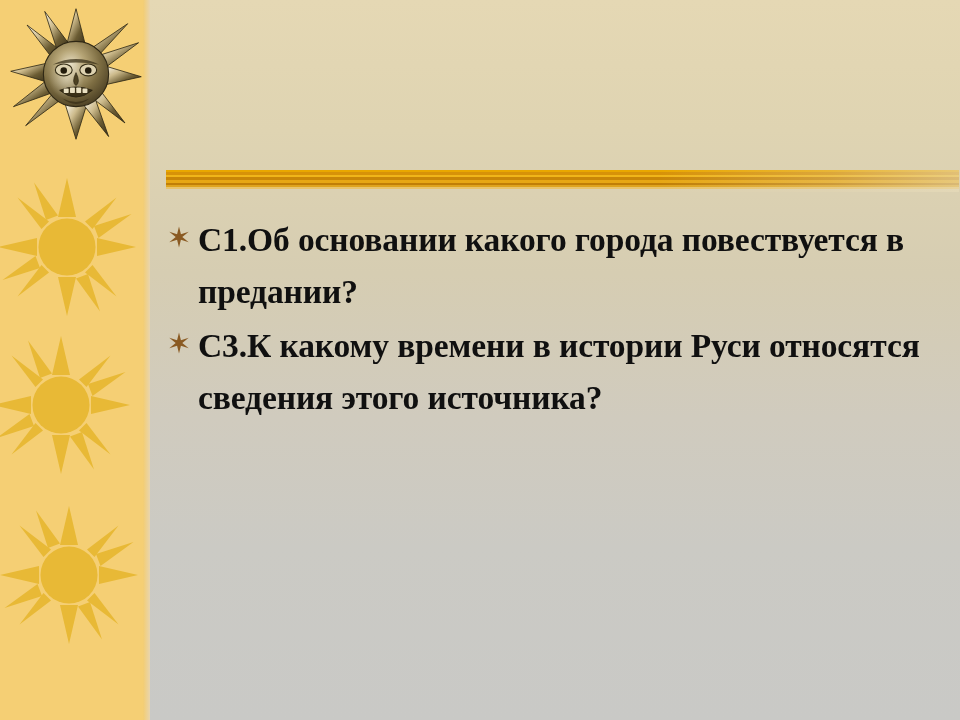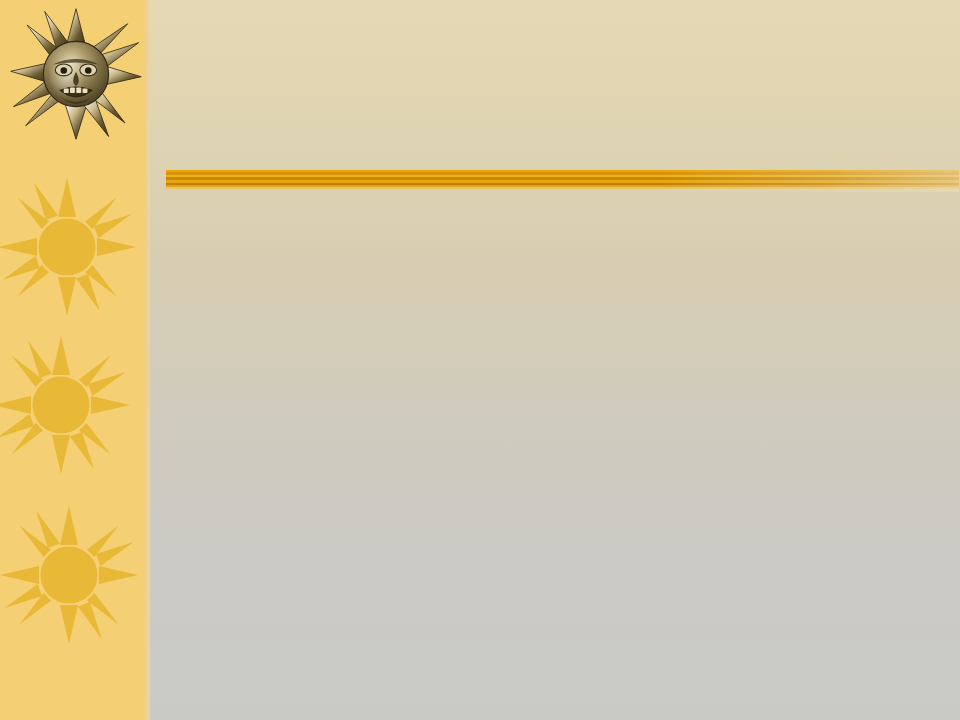--- a/index.html
+++ b/index.html
@@ -239,17 +239,33 @@
     <div class="stripe s4"></div>
     <div class="stripe s5"></div>
     <div class="stripe s6"></div>
     <div class="stripe s7"></div>
     <div class="stripe s8"></div>
     <div id="header-rule-fade"></div>
   </div>
 
   <div id="content">
 
-
-
+    <div class="bullet-row">
+      <span class="bullet-mark">
+        <svg viewBox="0 0 24 24" aria-hidden="true">
+          <path fill="currentColor" d="M12 0.5 L14.1 9.1 L22.6 6.2 L15.6 12 L22.6 17.8 L14.1 14.9 L12 23.5 L9.9 14.9 L1.4 17.8 L8.4 12 L1.4 6.2 L9.9 9.1 Z"></path>
+        </svg>
+      </span>
+      <span class="bullet-text">С1.Об основании какого города повествуется в предании?</span>
+    </div>
+
+
+    <div class="bullet-row">
+      <span class="bullet-mark">
+        <svg viewBox="0 0 24 24" aria-hidden="true">
+          <path fill="currentColor" d="M12 0.5 L14.1 9.1 L22.6 6.2 L15.6 12 L22.6 17.8 L14.1 14.9 L12 23.5 L9.9 14.9 L1.4 17.8 L8.4 12 L1.4 6.2 L9.9 9.1 Z"></path>
+        </svg>
+      </span>
+      <span class="bullet-text">С3.К какому времени в истории Руси относятся сведения этого источника?</span>
+    </div>
 
   </div>
 </div>
 
 </body></html>

